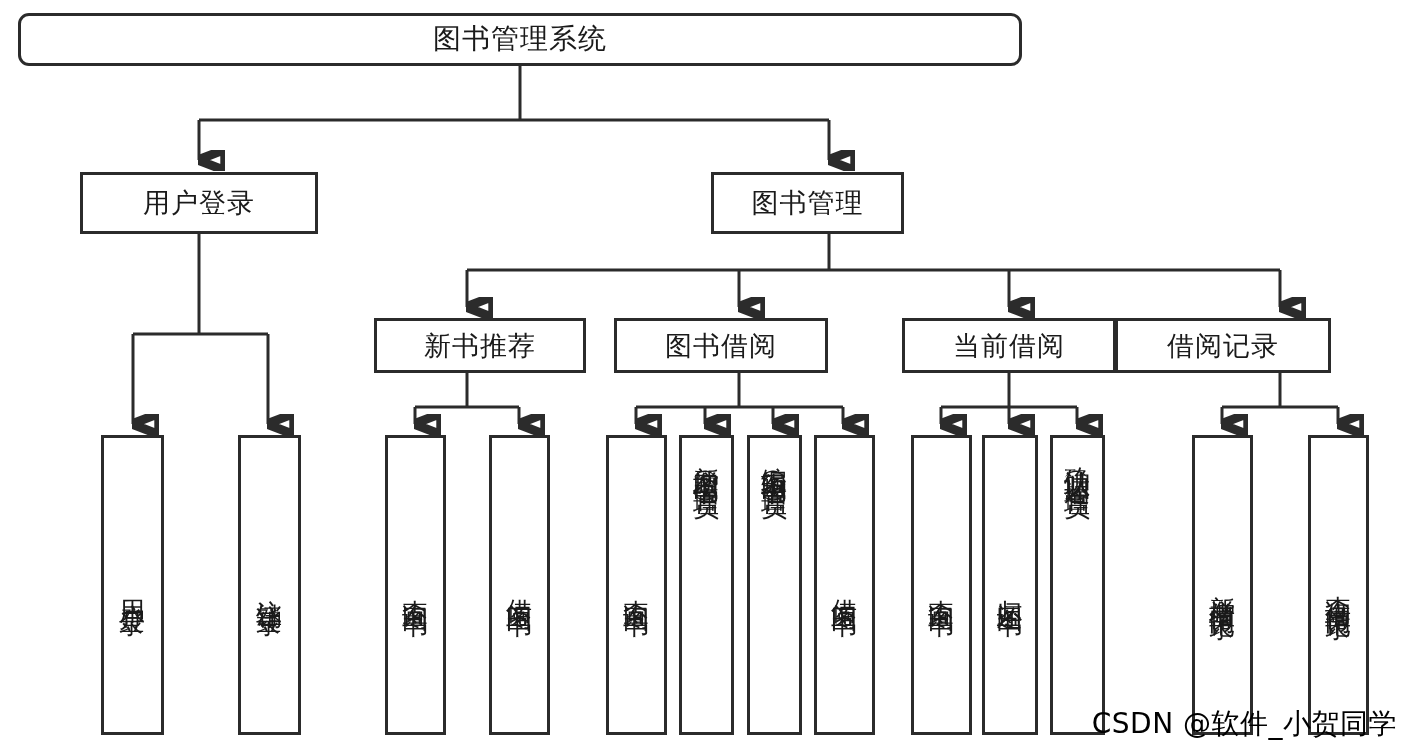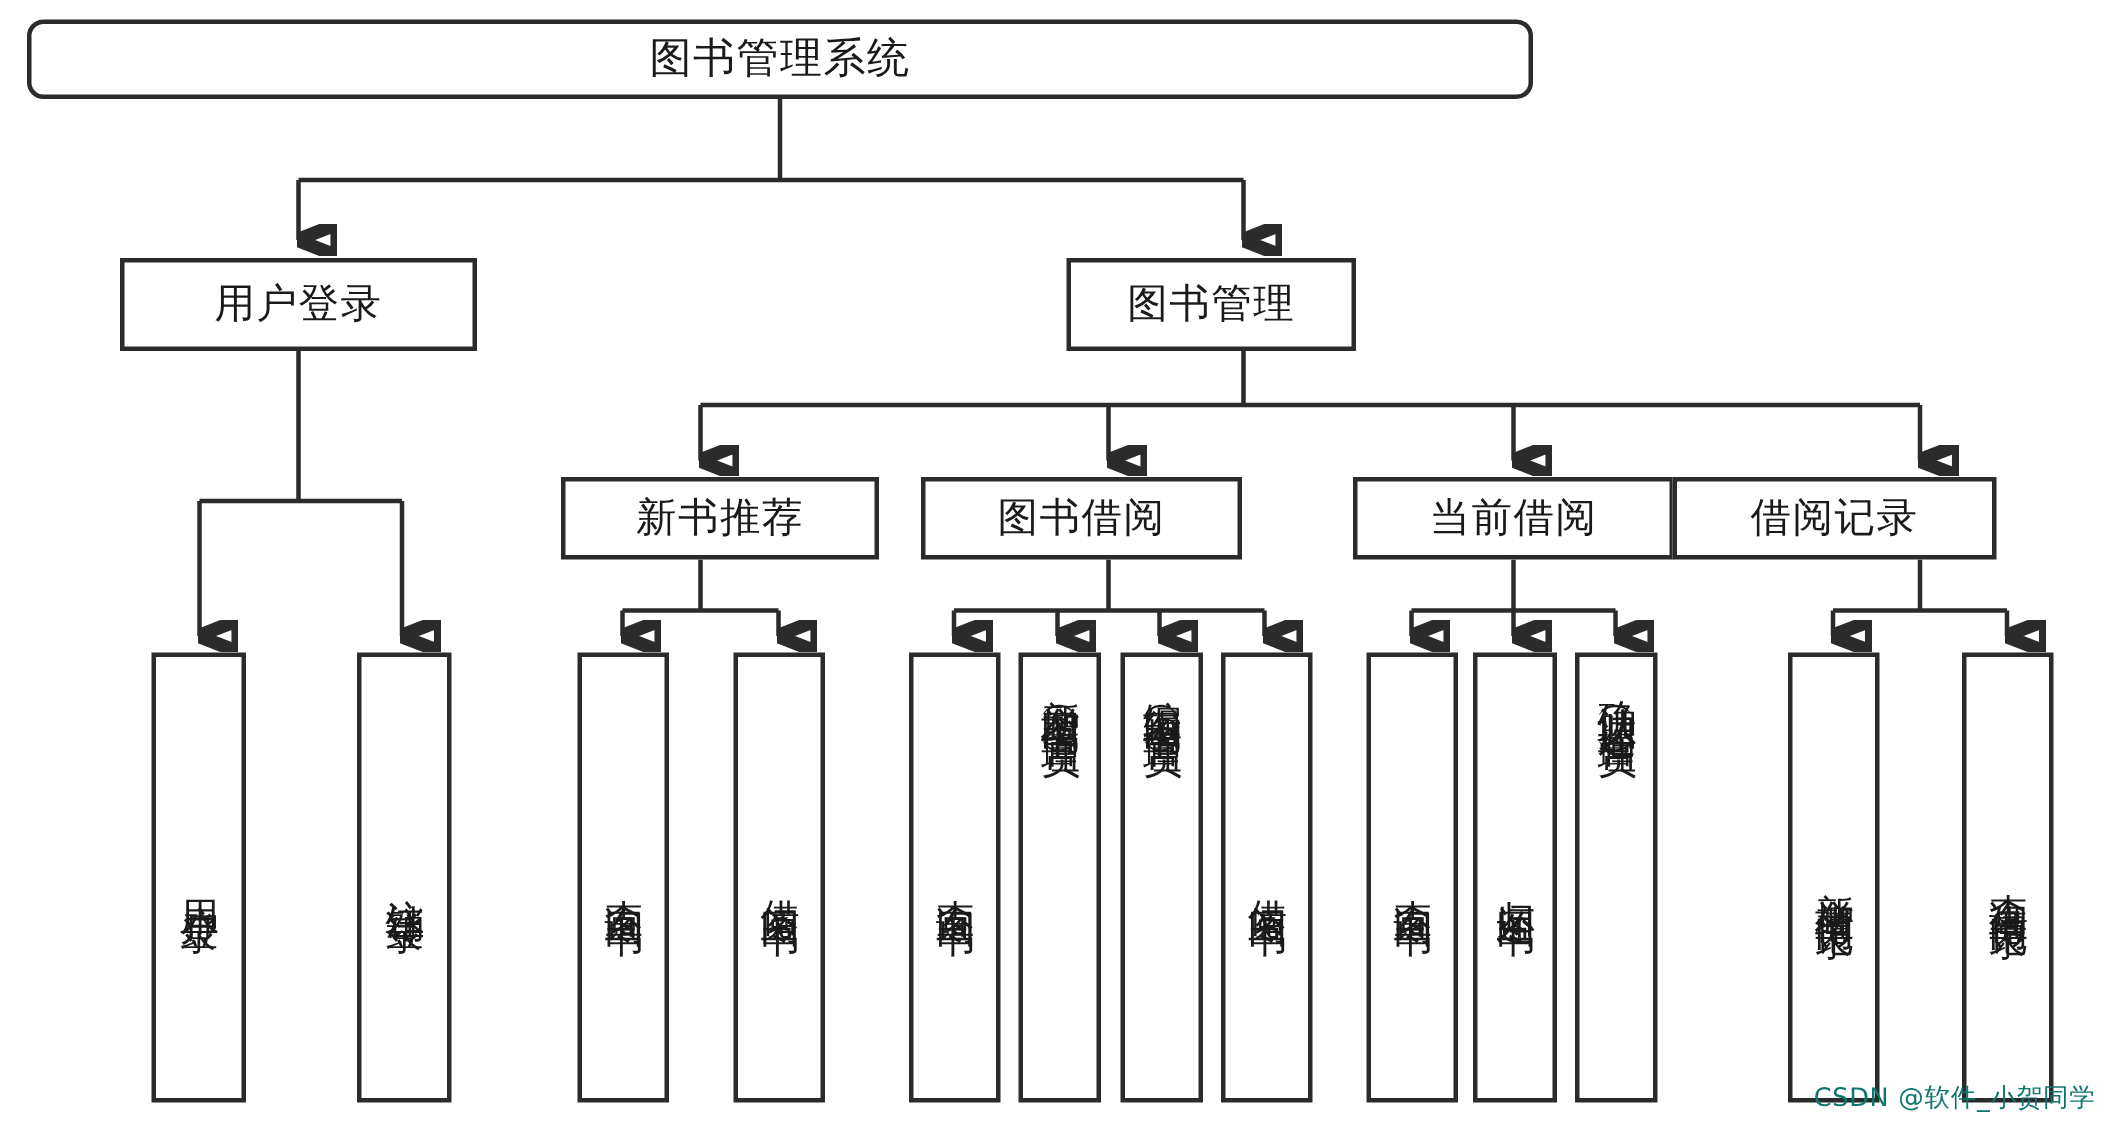--- a/index.html
+++ b/index.html
@@ -74,22 +74,22 @@
   
   .node.vertical.toparea {
     align-items: flex-start;
     padding-top: 8px;
   }
   
   #watermark {
     position: absolute;
     right: 8px;
     bottom: 4px;
-    font-size: 17px;
-    color: #0f766e;
+    font-size: 28px;
+    color: #000000;
     letter-spacing: 0.5px;
     white-space: nowrap;
     user-select: none;
   }
 </style>
 </head>
 <body>
 
 <div id="diagram-canvas">
 

